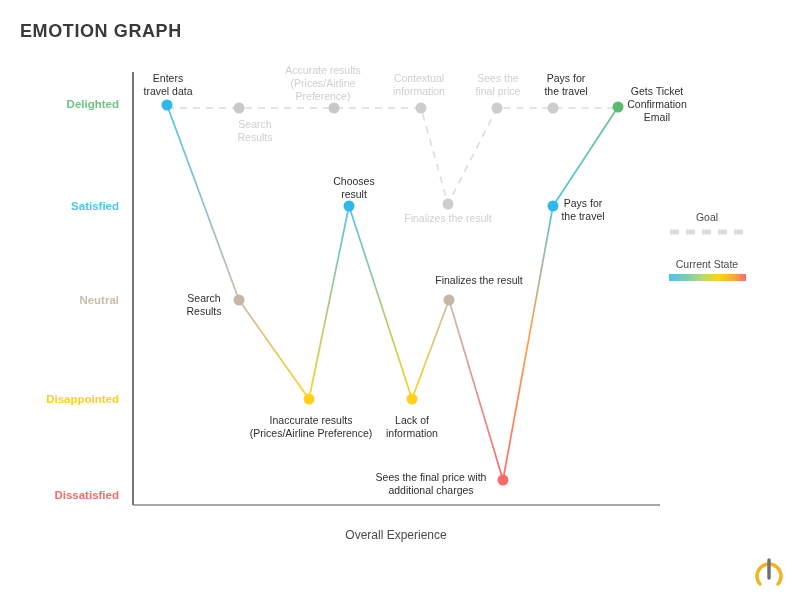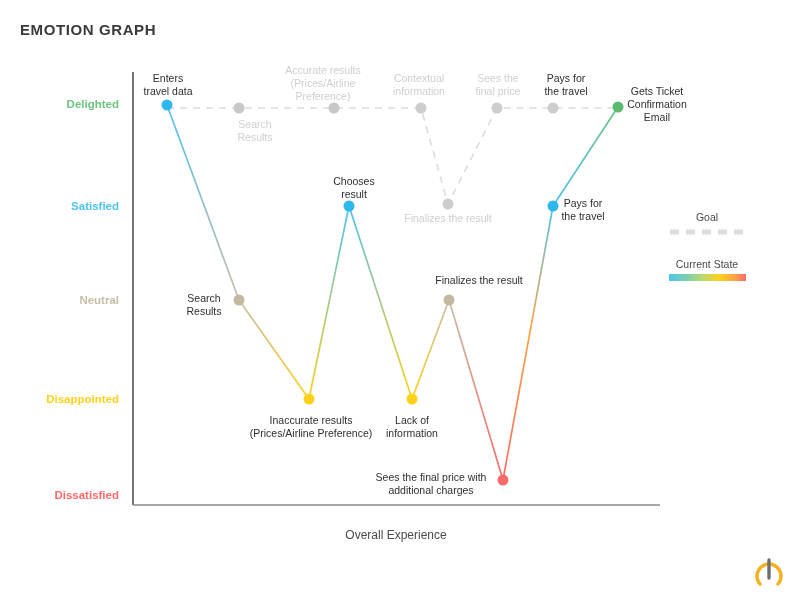--- a/index.html
+++ b/index.html
@@ -12,21 +12,21 @@
     height: 600px;
     position: relative;
     overflow: hidden;
     font-family: "Liberation Sans", sans-serif;
     color: #333333;
   }
   #page-title {
     position: absolute;
     left: 20px;
     top: 21px;
-    font-size: 15px;
+    font-size: 18px;
     font-weight: bold;
     letter-spacing: 0.6px;
     color: #3a3a3a;
   }
   #graph-svg {
     position: absolute;
     left: 0;
     top: 0;
   }
   .axis-label-y {

